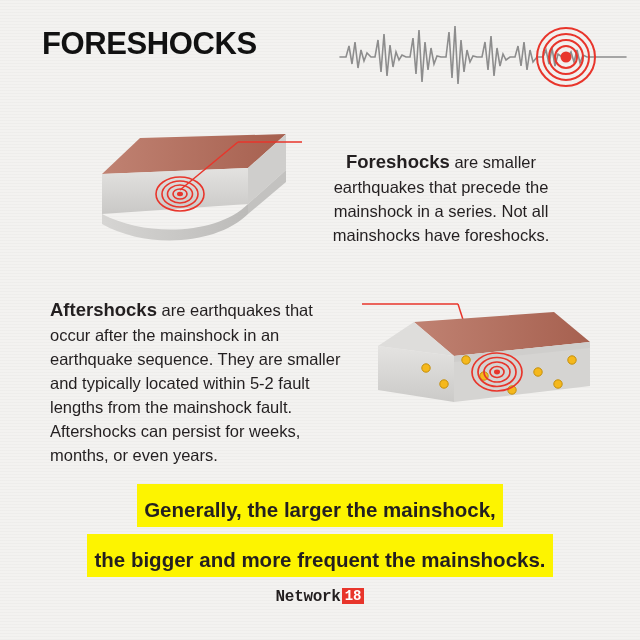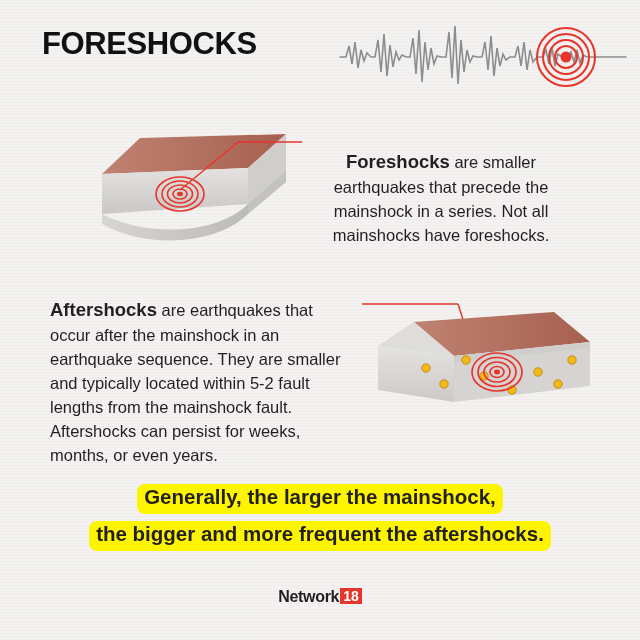--- a/index.html
+++ b/index.html
@@ -92,33 +92,33 @@
     width: 640px;
     text-align: center;
   }
   .banner .hl {
     display: inline-block;
     background: #fdf400;
     color: #231f20;
     font-size: 20.5px;
     font-weight: 600;
     line-height: 1.28;
-    padding: 0 7px 4px 7px;
+    padding: 13px 7px 4px 7px;
     margin-bottom: 7px;
-    border-radius: 8px;
   }
 
   
   .logo {
     position: absolute;
     left: 0;
     top: 588px;
     width: 640px;
     text-align: center;
     line-height: 1;
+    font-family: Liberation Mono, monospace;
   }
   .logo .net {
     font-size: 16px;
     font-weight: bold;
     color: #231f20;
     letter-spacing: -0.3px;
   }
   .logo .eighteen {
     display: inline-block;
     background: #e8352b;
@@ -255,21 +255,21 @@
   <div class="para para-foreshocks">
     <b>Foreshocks</b><span> are smaller earthquakes that precede the mainshock in a series. Not all mainshocks have foreshocks.</span>
   </div>
 
   <div class="para para-aftershocks">
     <b>Aftershocks</b><span> are earthquakes that occur after the mainshock in an earthquake sequence. They are smaller and typically located within 5-2 fault lengths from the mainshock fault. Aftershocks can persist for weeks, months, or even years.</span>
   </div>
 
   <div class="banner">
     <div><span class="hl">Generally, the larger the mainshock,</span></div>
-    <div><span class="hl">the bigger and more frequent the aftershocks.</span></div>
+    <div><span class="hl">the bigger and more frequent the mainshocks.</span></div>
   </div>
 
   <div class="logo">
     <div>
       <span class="net">Network</span><span class="eighteen">18</span>
     </div>
   </div>
 
 </div>
 

